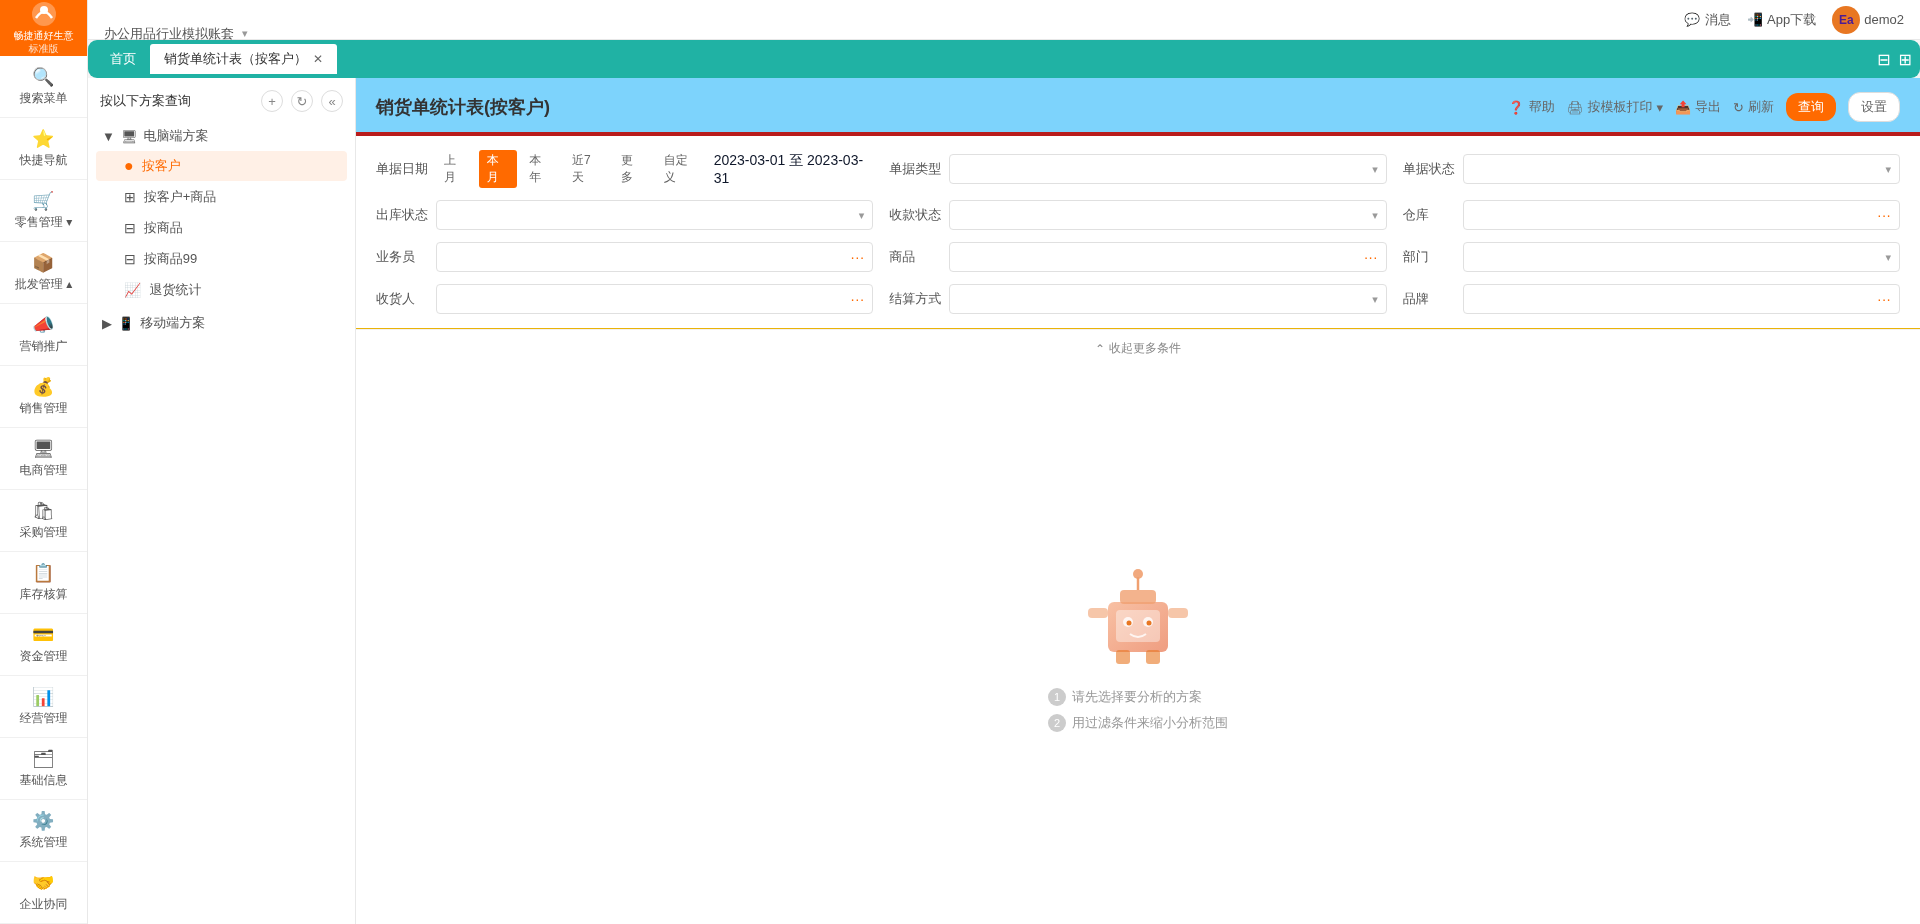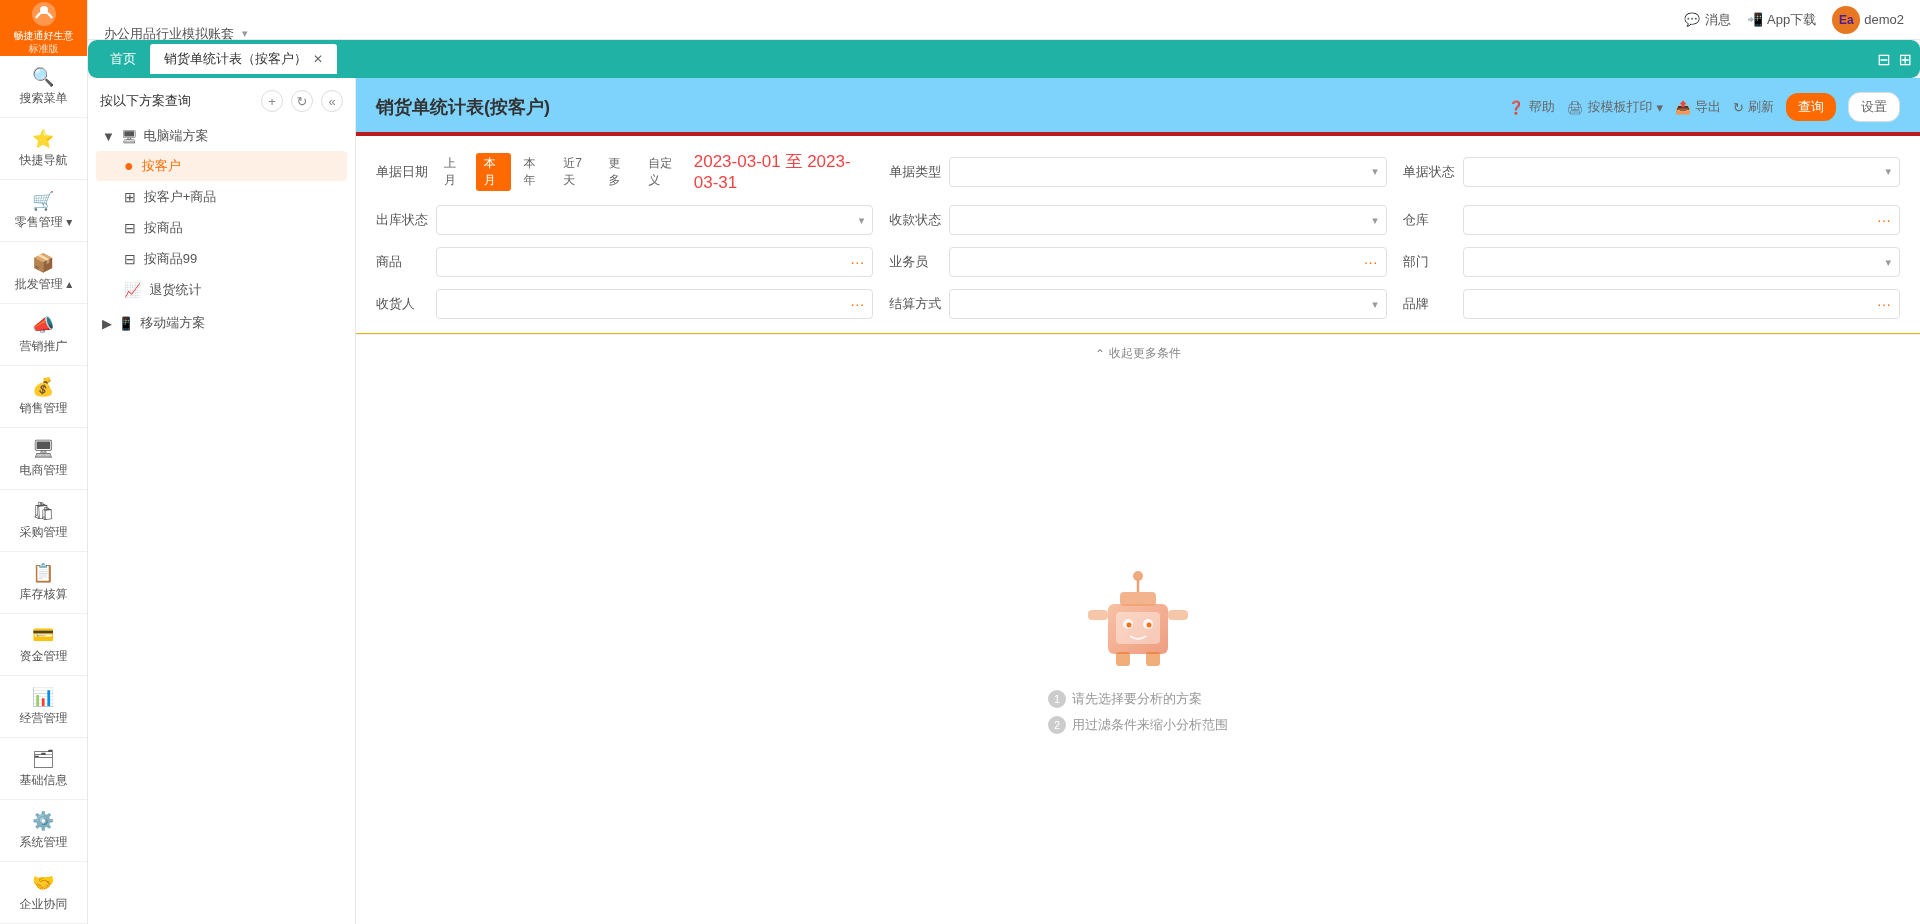--- a/index.html
+++ b/index.html
@@ -301,22 +301,22 @@
       border-radius: 3px;
       font-size: 12px;
       cursor: pointer;
       color: #666;
     }
     .date-tab.active {
       background: #ff6a00;
       color: #fff;
     }
     .date-range {
-      font-size: 17px;
-      color: #ef4444;
+      font-size: 14px;
+      color: #0f172a;
       margin-left: 4px;
     }
 
     
     .collapse-row {
       display: flex;
       justify-content: center;
       padding: 6px 0;
       border-top: 1px solid #f0f0f0;
     }
@@ -597,25 +597,25 @@
             <div class="filter-control with-arrow"></div>
           </div>
           <div class="filter-group">
             <span class="filter-label">仓库</span>
             <div class="filter-control with-dots"></div>
           </div>
         </div>
 
         <div class="filter-row">
           <div class="filter-group">
+            <span class="filter-label">业务员</span>
+            <div class="filter-control with-dots"></div>
+          </div>
+          <div class="filter-group">
             <span class="filter-label">商品</span>
-            <div class="filter-control with-dots"></div>
-          </div>
-          <div class="filter-group">
-            <span class="filter-label">业务员</span>
             <div class="filter-control with-dots"></div>
           </div>
           <div class="filter-group">
             <span class="filter-label">部门</span>
             <div class="filter-control with-arrow"></div>
           </div>
         </div>
 
         <div class="filter-row">
           <div class="filter-group">

